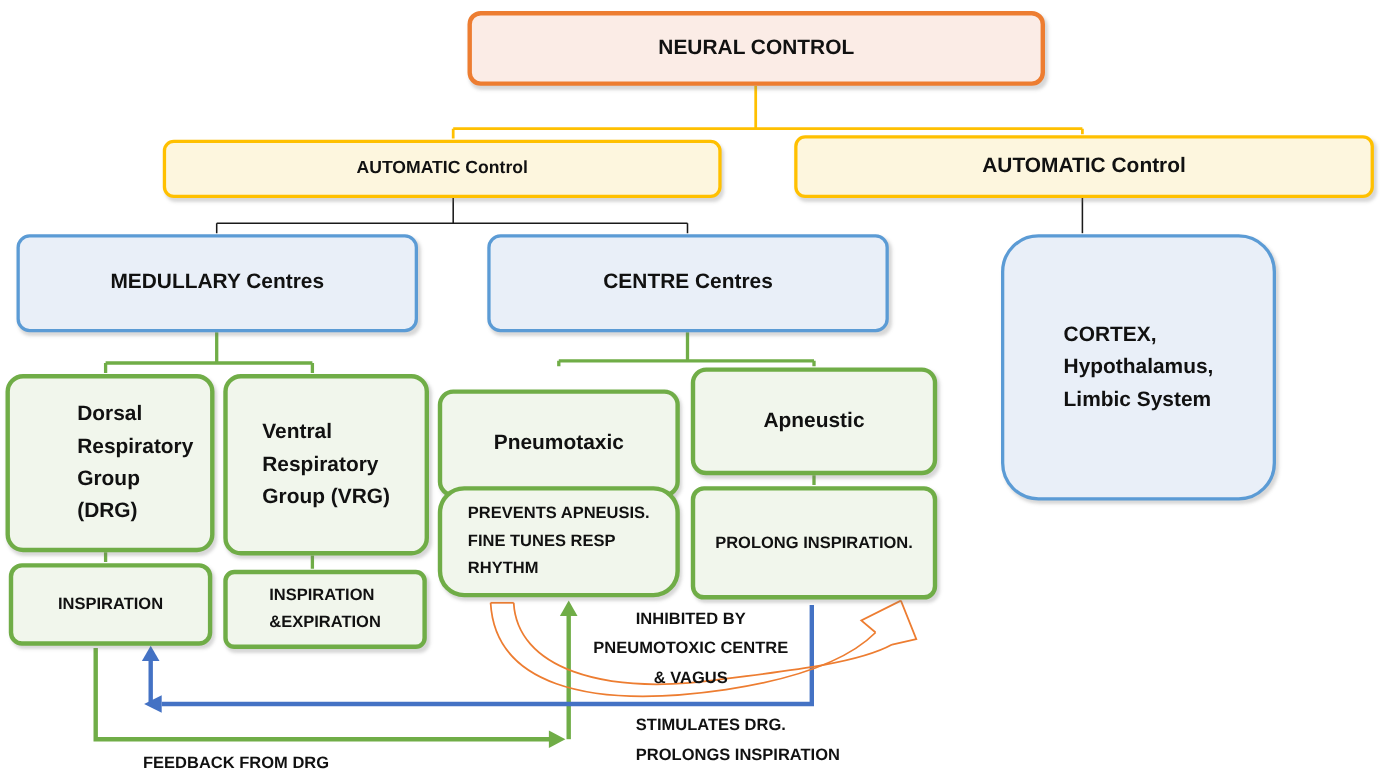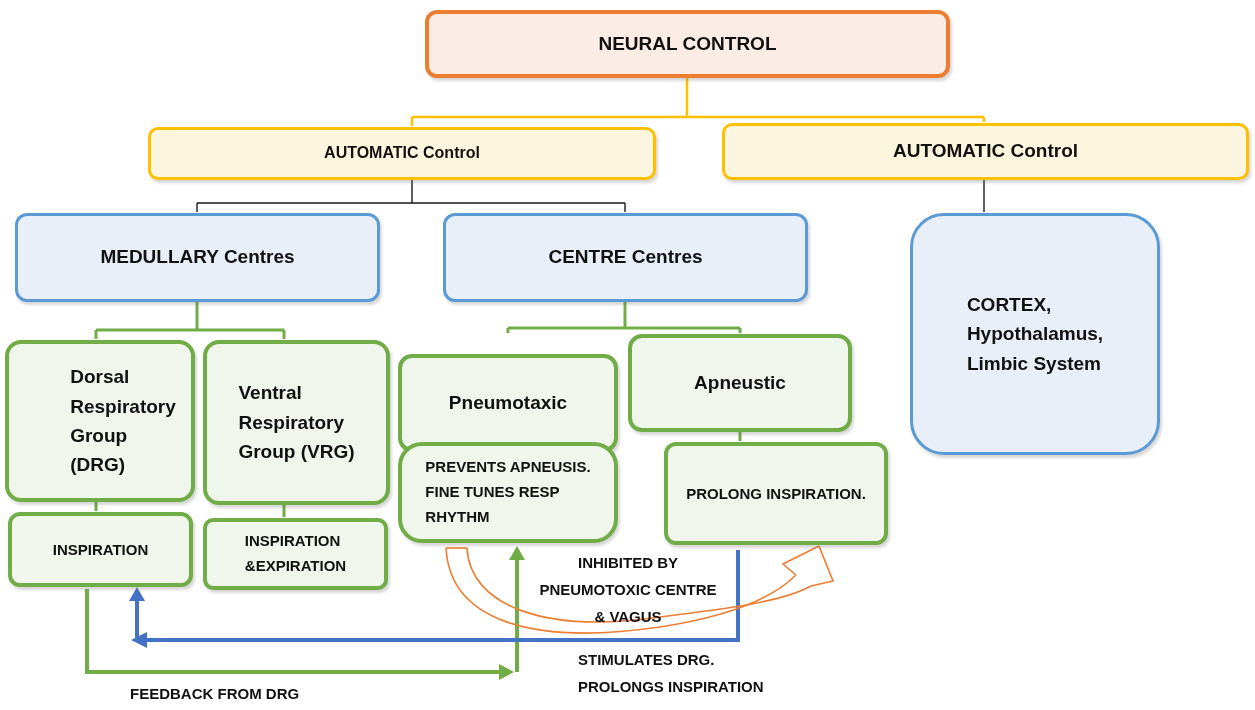--- a/index.html
+++ b/index.html
@@ -35,21 +35,21 @@
   .n-medullary{left:15px;top:213px;width:365px;height:89px;border-radius:12px;font-size:19px;}
   .n-pontine{left:443px;top:213px;width:365px;height:89px;border-radius:12px;font-size:19px;}
   .n-cortex{left:862px;top:213px;width:250px;height:242px;border-radius:34px;font-size:19px;line-height:1.55;margin-left:48px;}
   .n-drg{left:5px;top:340px;width:190px;height:162px;border-radius:16px;font-size:19px;line-height:1.55;padding-left:46px;}
   .n-vrg{left:203px;top:340px;width:187px;height:165px;border-radius:16px;font-size:19px;line-height:1.55;}
   .n-pneumotaxic{left:398px;top:334px;width:220px;height:98px;border-radius:14px;font-size:19px;margin-top:20px;}
   .n-apneustic{left:628px;top:334px;width:224px;height:98px;border-radius:14px;font-size:19px;}
   .n-inspiration{left:8px;top:512px;width:185px;height:75px;border-radius:12px;font-size:15px;}
   .n-insp-exp{left:203px;top:518px;width:185px;height:72px;border-radius:10px;font-size:15px;line-height:1.65;}
   .n-prevents{left:398px;top:442px;width:220px;height:101px;border-radius:24px;font-size:15px;line-height:1.65;}
-  .n-prolong{left:628px;top:442px;width:224px;height:103px;border-radius:12px;font-size:15px;margin-left:36px;}
+  .n-prolong{left:628px;top:442px;width:224px;height:103px;border-radius:12px;font-size:15px;}
 
   .annotation{
     position:absolute;
     font-weight:bold;color:#111;
     white-space:pre-line;
     font-size:15px;line-height:27px;
   }
   .a-inhibited{left:520px;top:549px;width:216px;text-align:center;}
   .a-stimulates{left:578px;top:646px;text-align:left;}
   .a-feedback{left:130px;top:680px;text-align:left;}

